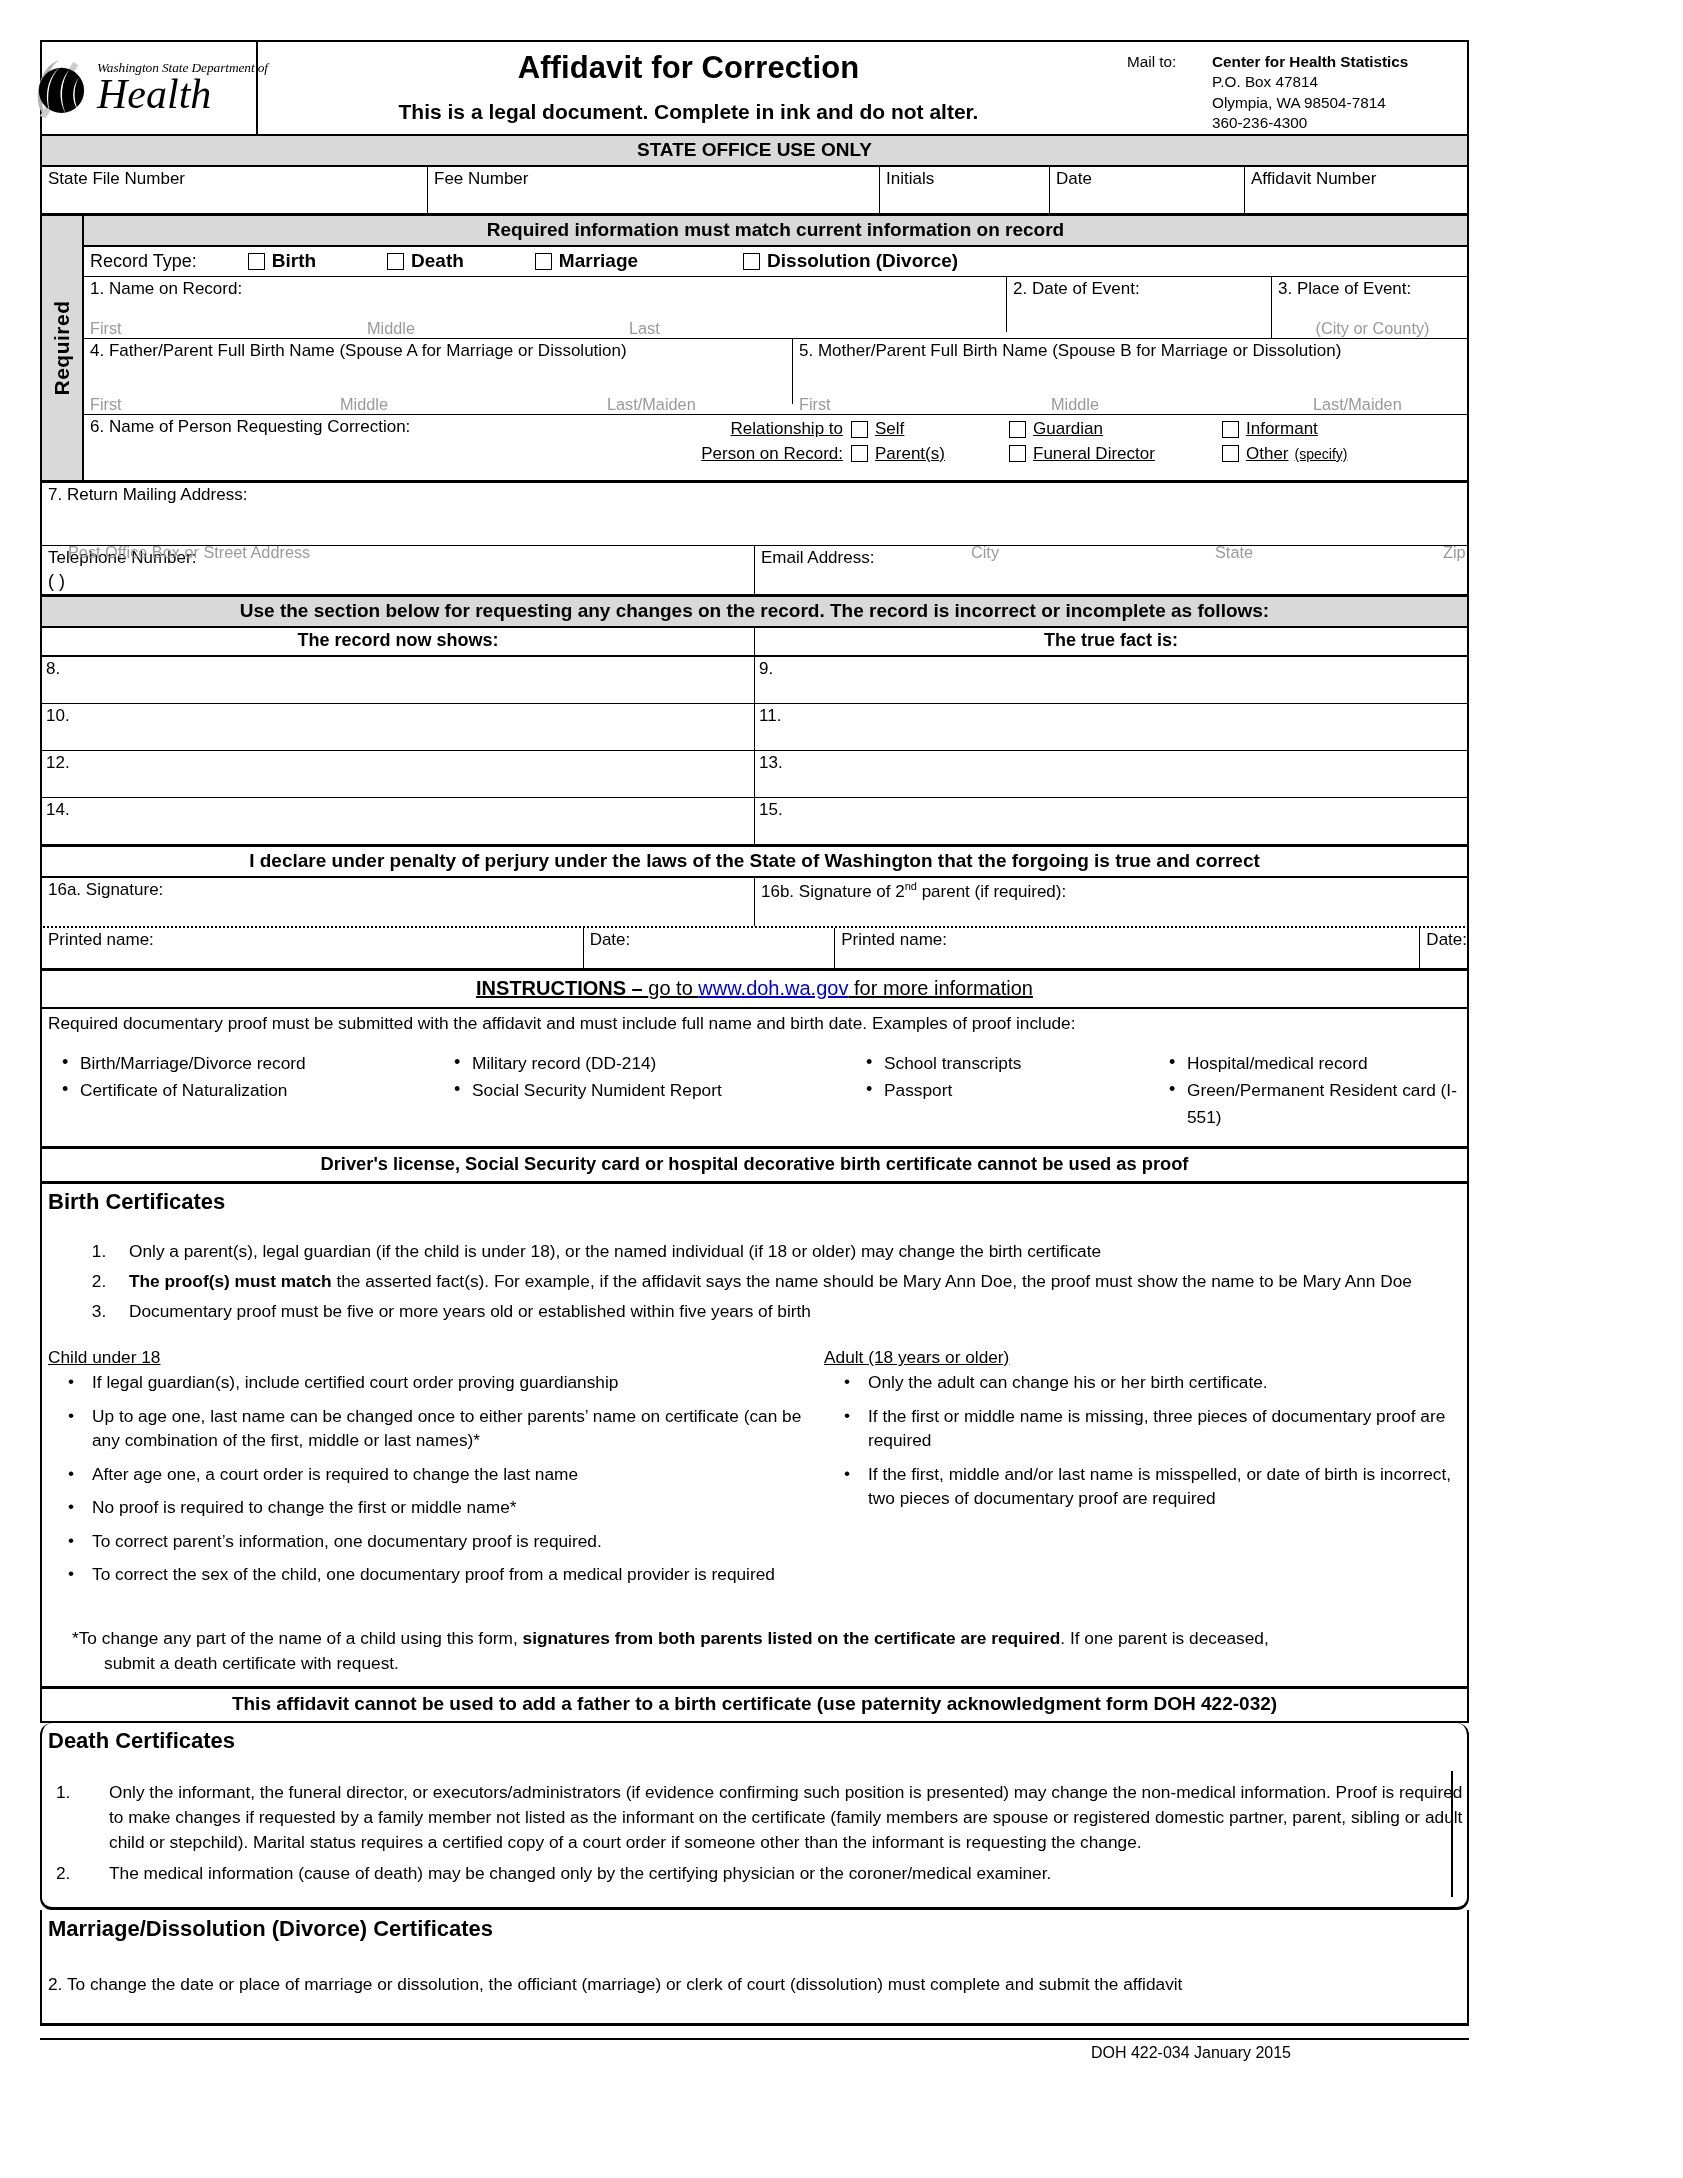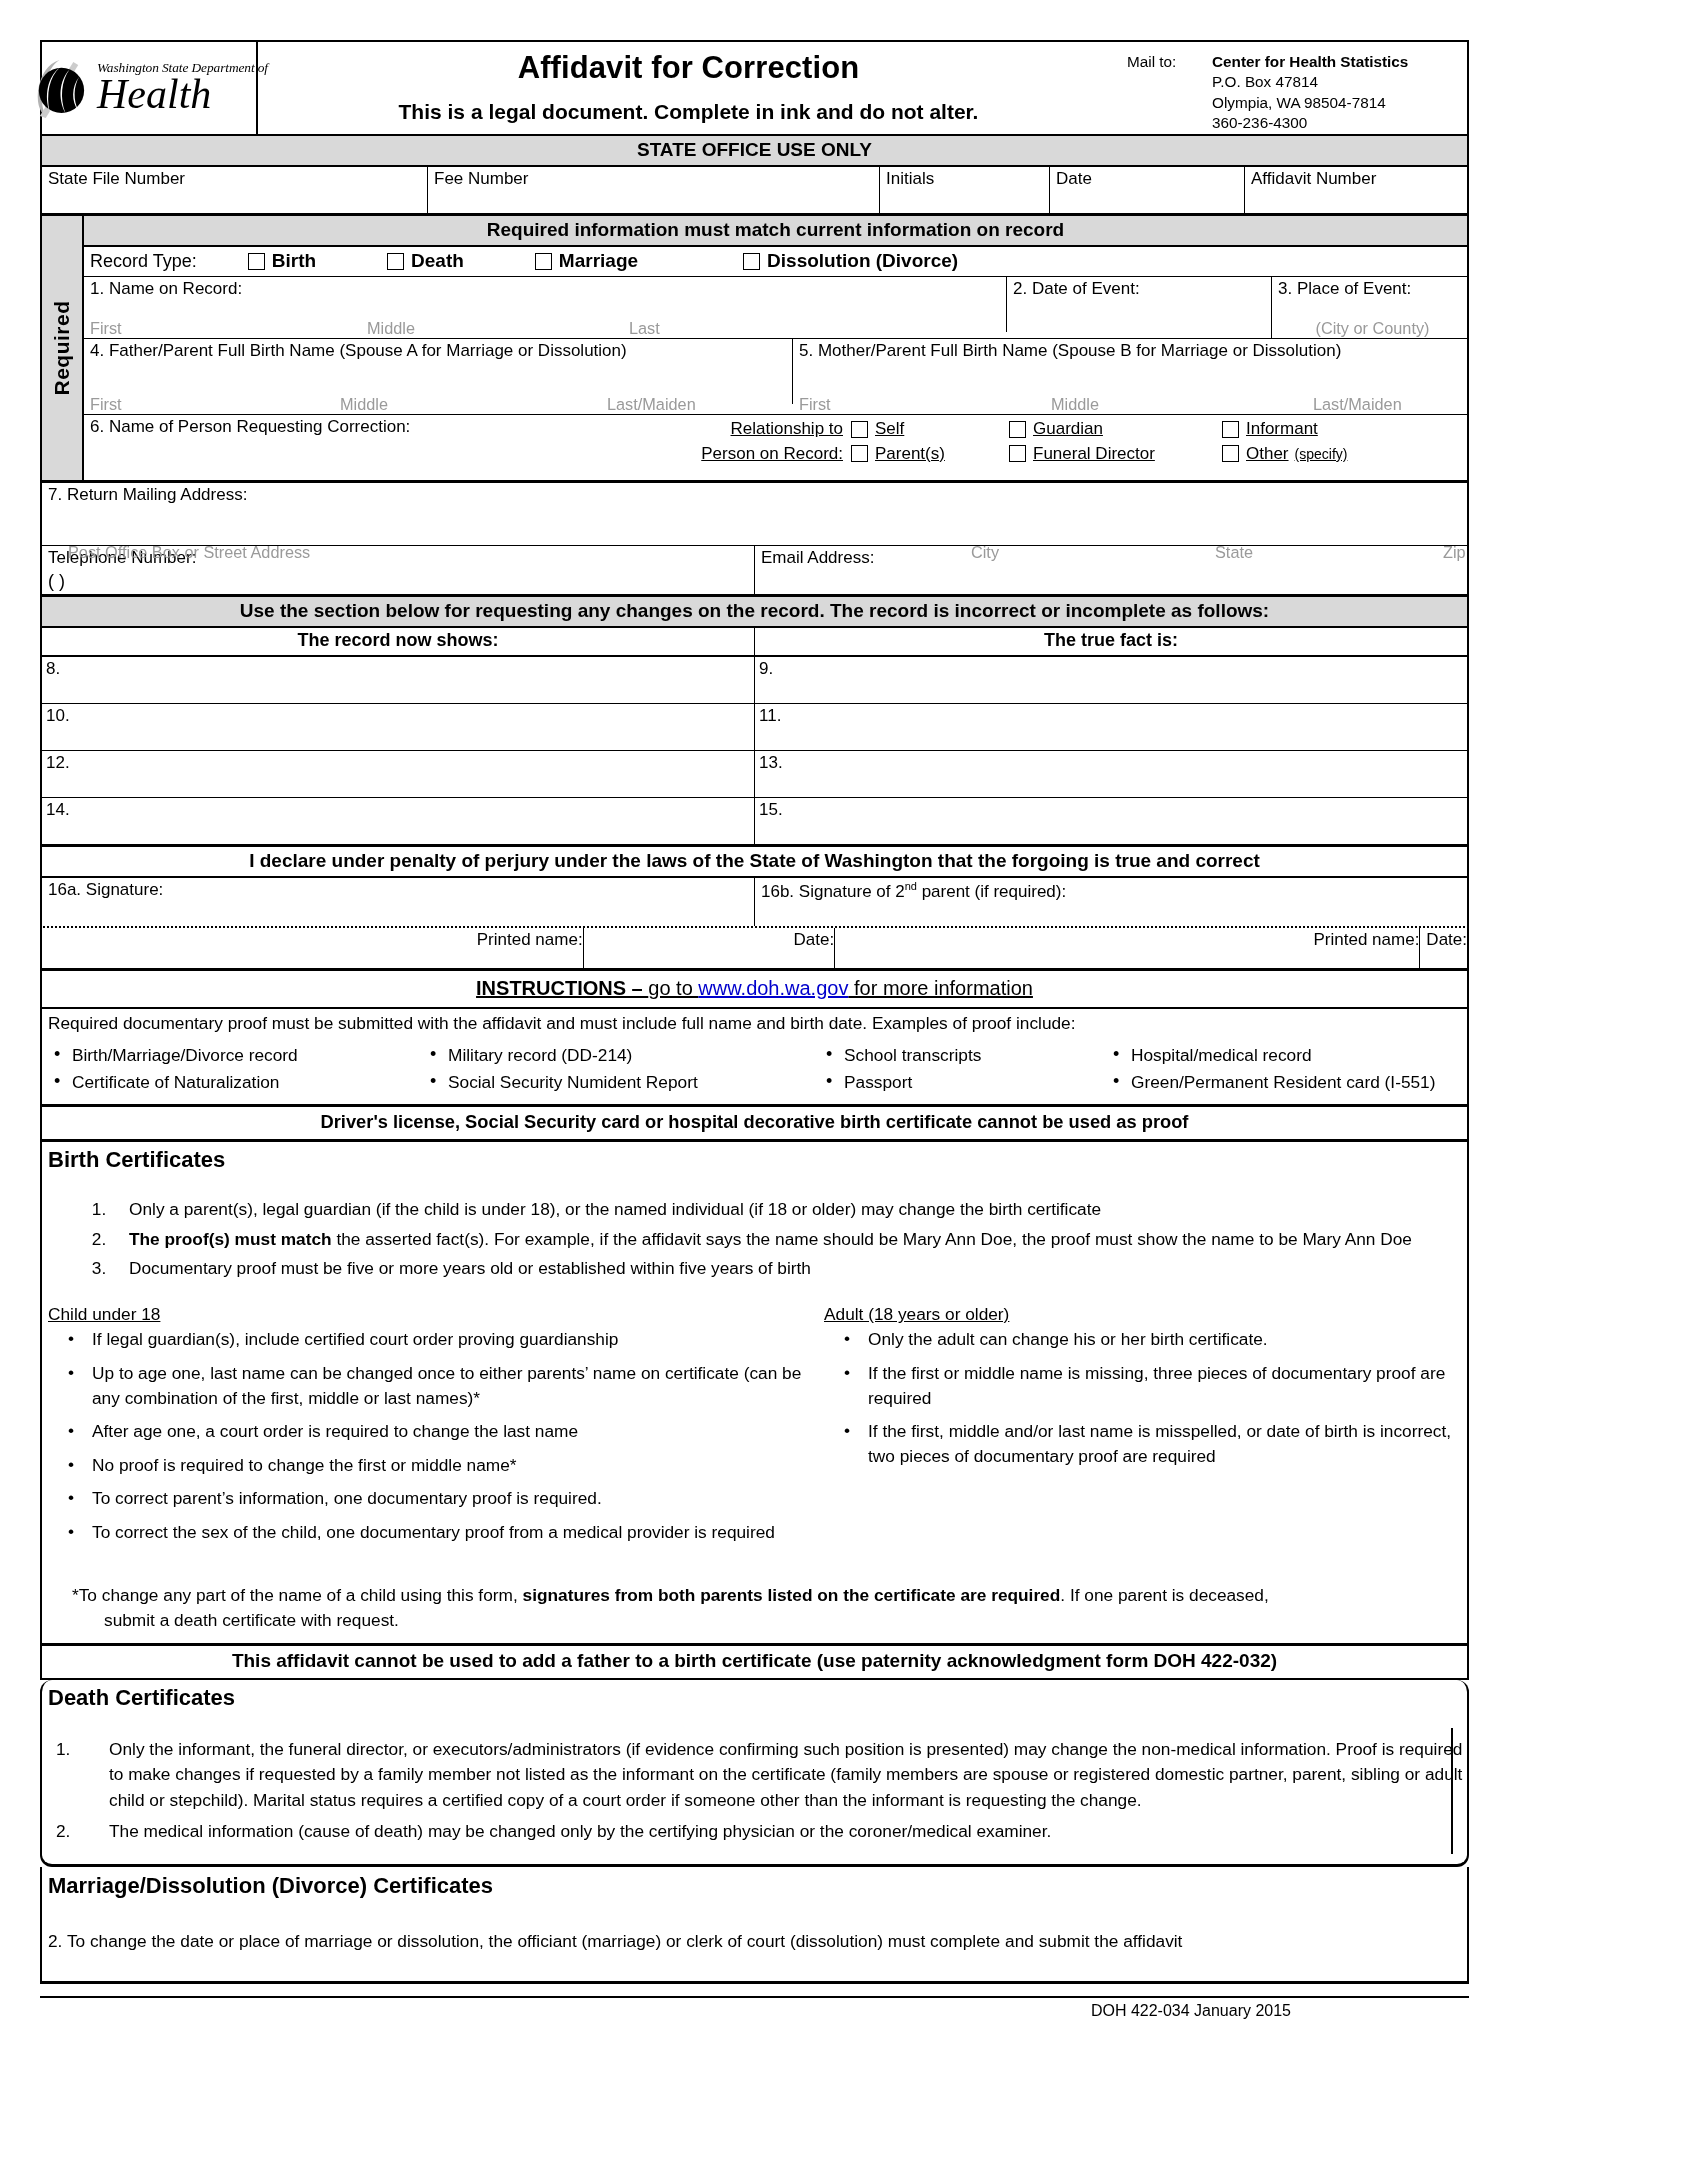--- a/index.html
+++ b/index.html
@@ -264,21 +264,21 @@
   .sig-row { display: flex; border-left: 2px solid #000; border-right: 2px solid #000; height: 48px; }
   .sig-cell {
     flex: 1;
     font-size: 17px;
     padding: 2px 0 0 6px;
     border-right: 1px solid #000;
     box-sizing: border-box;
   }
   .sig-cell:last-child { border-right: none; }
   .dotted { border-bottom: 2px dotted #000; }
-  .printed-row { display: flex; border-left: 2px solid #000; border-right: 2px solid #000; border-bottom: 3px solid #000; height: 40px; text-align: right; }
+  .printed-row { display: flex; border-left: 2px solid #000; border-right: 2px solid #000; border-bottom: 3px solid #000; height: 40px; }
   .printed-cell {
     font-size: 17px;
     padding: 2px 0 0 6px;
     border-right: 1px solid #000;
     box-sizing: border-box;
   }
   .printed-cell:last-child { border-right: none; }
   sup { font-size: 11px; vertical-align: super; }
 
   
@@ -299,21 +299,21 @@
     border-right: 2px solid #000;
     border-bottom: 3px solid #000;
     padding: 4px 0 8px 6px;
     font-size: 17.3px;
   }
   .proof-grid {
     display: flex;
     margin-top: 8px;
   }
   .proof-col { }
-  .pl { list-style: none; margin: 0; padding: 0; }
+  .pl { list-style: none; margin: 8px; padding: 0; }
   .pl li {
     position: relative;
     padding-left: 24px;
     line-height: 1.55;
     font-size: 17.3px;
   }
   .pl li::before {
     content: "\2022";
     position: absolute;
     left: 6px;

